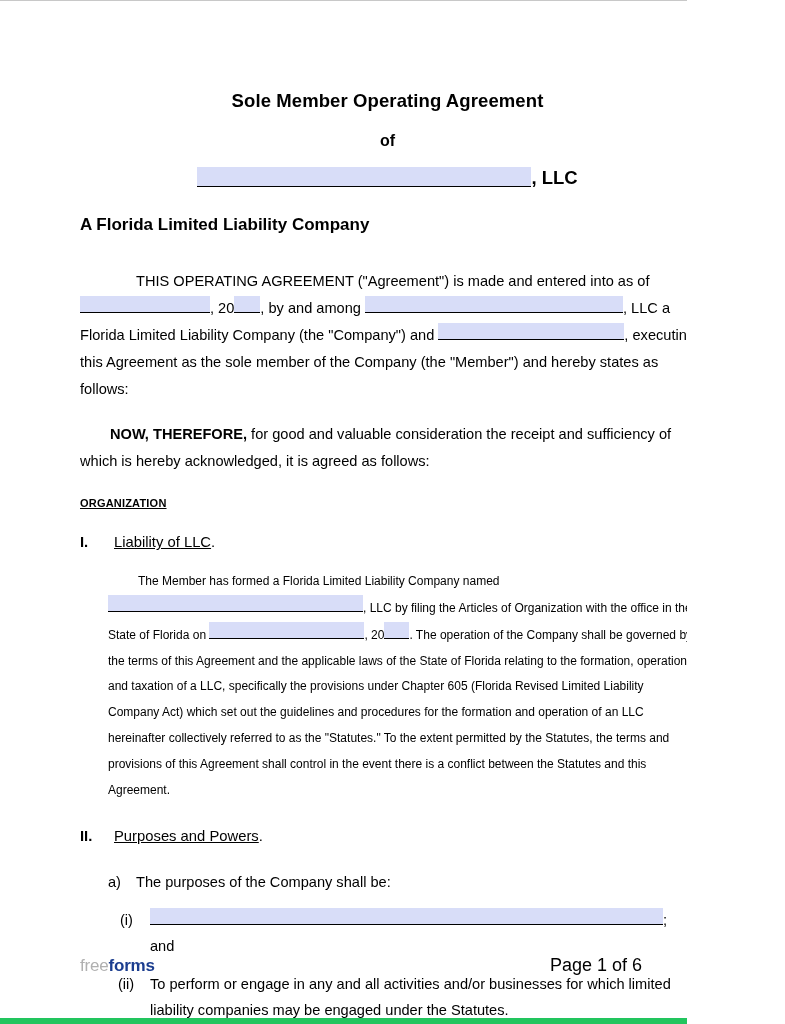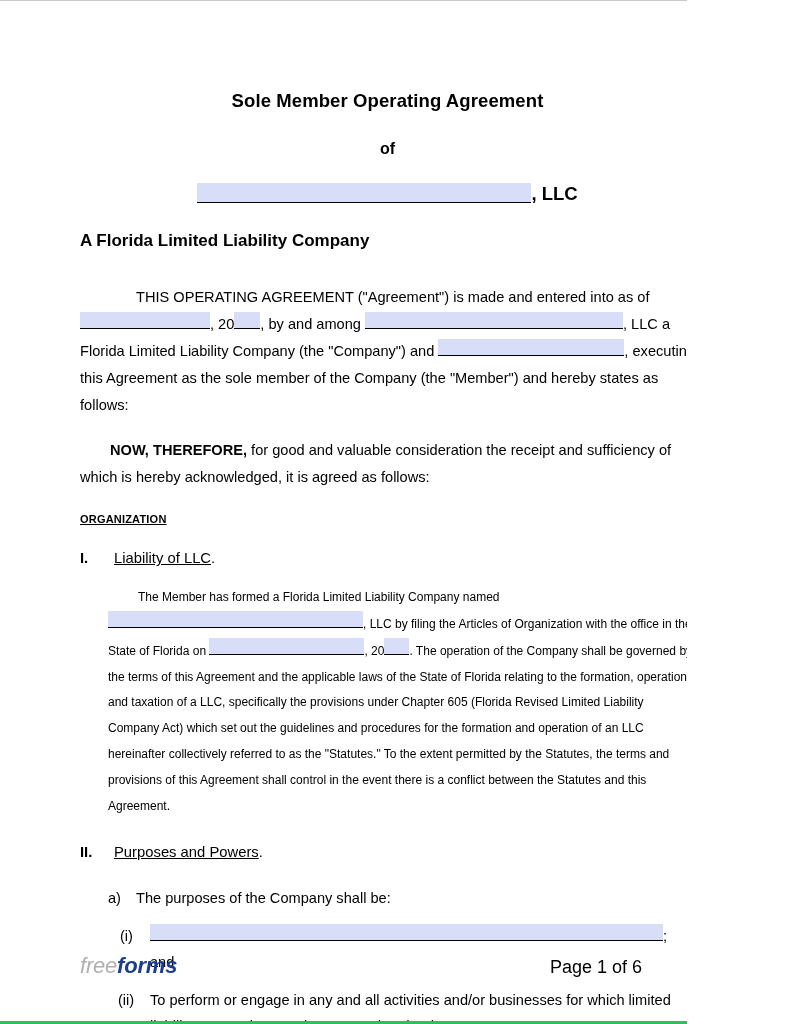--- a/index.html
+++ b/index.html
@@ -11,21 +11,21 @@
     font-family: "Liberation Sans", sans-serif;
     color: #000000;
   }
   .page {
     position: relative;
     width: 687px;
     height: 1024px;
     background: #ffffff;
     box-sizing: border-box;
     border-top: 1px solid #c8c8c8;
-    border-bottom: 3px solid #22c55e;
+    border-bottom: 6px solid #22c55e;
     overflow: hidden;
   }
   .content {
     position: absolute;
     left: 80px;
     top: 0;
     width: 615px;
   }
 
   
@@ -35,21 +35,21 @@
     text-align: center;
     letter-spacing: 0.1px;
     margin: 0;
     padding-top: 88px;
     line-height: 1.25;
   }
   .doc-of {
     font-size: 16px;
     font-weight: bold;
     text-align: center;
-    margin: 12px;
+    margin: 4px;
     padding-top: 16px;
   }
   .title-llc-row {
     text-align: center;
     margin: 0;
     padding-top: 10px;
     font-size: 18.5px;
     font-weight: bold;
     white-space: nowrap;
   }
@@ -156,23 +156,22 @@
   .footer {
     position: absolute;
     left: 80px;
     right: 45px;
     bottom: 42px;
     display: flex;
     align-items: baseline;
     justify-content: space-between;
   }
   .logo {
-    font-size: 22px;
+    font-size: 17px;
     letter-spacing: -0.2px;
-    font-style: italic;
   }
   .logo .free { color: #b0b0b0; font-weight: normal; }
   .logo .forms { color: #1b3d8f; font-weight: bold; }
   .page-num {
     font-size: 18px;
     color: #000000;
   }
 </style>
 </head>
 <body>

